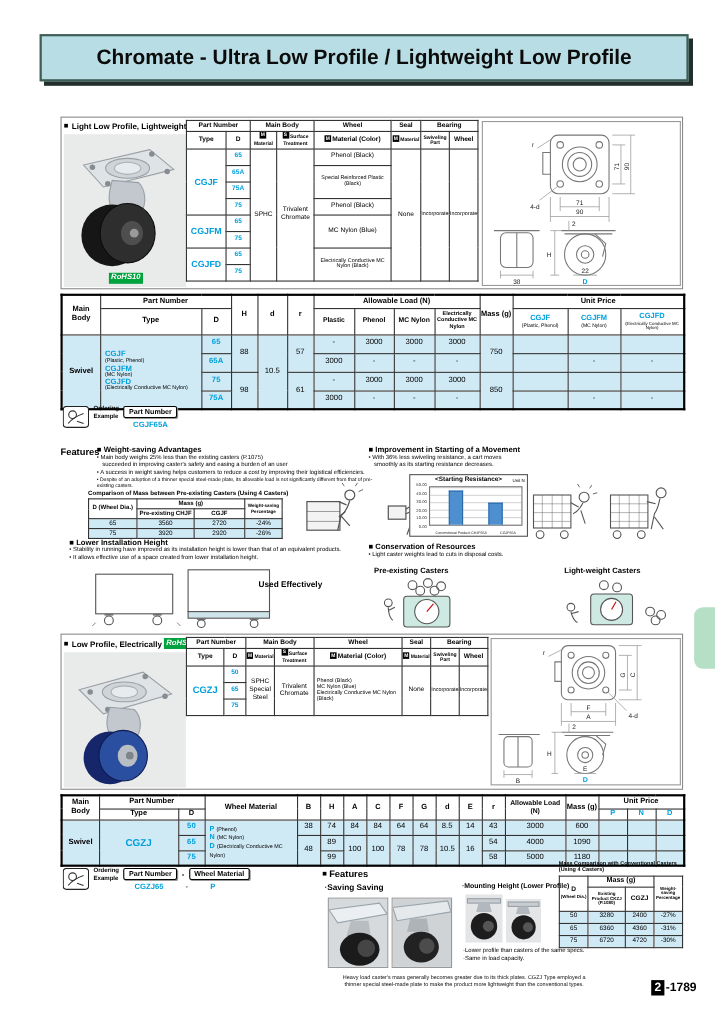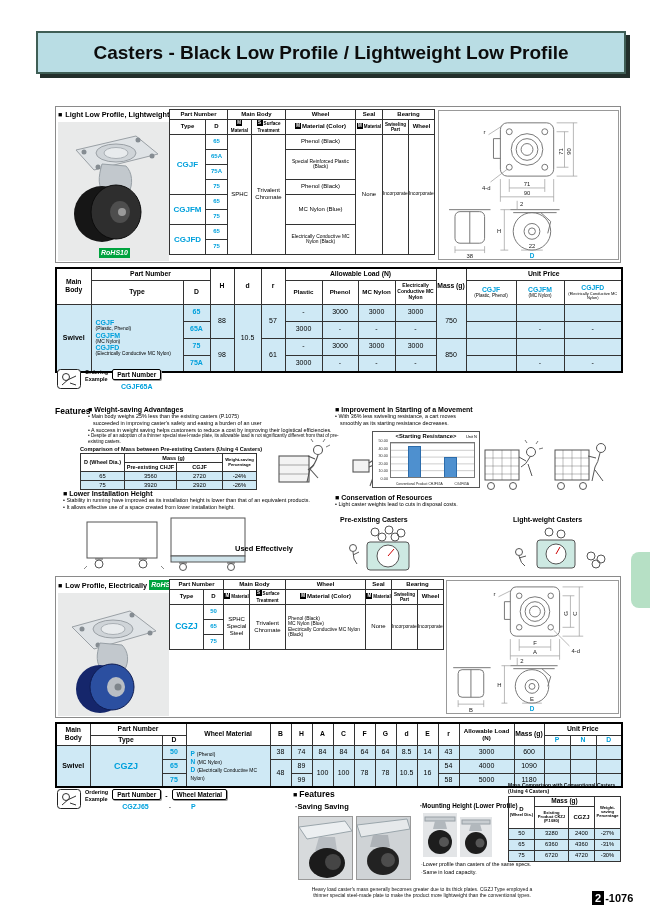--- a/index.html
+++ b/index.html
@@ -67,21 +67,21 @@
 .mc td{font-size:5.8px;background:#cfe9f5}
 .mc .tt{font-size:4.1px;line-height:1.05}
 .footer{font-size:11px;font-weight:bold;display:flex;align-items:center;gap:1px}
 .fbook{background:#000;color:#fff;padding:0 3px;line-height:14px}
 svg text{font-family:"Liberation Sans",sans-serif}
 </style>
 </head>
 <body>
 
 <header class="abs title-bar">
-  <h1>Casters - Black Low Profile / Lightweight Low Profile</h1>
+  <h1>Chromate - Ultra Low Profile / Lightweight Low Profile</h1>
 </header>
 
 <section class="abs secbox" style="left:55px;top:106px;width:566px;height:157px">
   <div class="abs sec-heading">
     <span class="sq">■</span>
     <span>Light Low Profile, Lightweight</span>
   </div>
   <div class="abs photo" style="left:2px;top:15px;width:111px;height:139px">
     <svg width="111" height="125" viewBox="0 0 111 125">
       <polygon points="18,28 78,14 100,32 36,48" fill="#dfe3e6" stroke="#9aa0a5"></polygon>
@@ -509,21 +509,21 @@
       <path d="M4,50 l-3,3 M78,50 l3,3" fill="none" stroke-width="0.7"></path>
       <rect x="88" y="2" width="74" height="38"></rect>
       <rect x="88" y="40" width="74" height="6" fill="#cfe3ea"></rect>
       <g fill="none">
           <circle cx="100" cy="51" r="3.5"></circle>
           <circle cx="148" cy="51" r="3.5"></circle>
           <path d="M96,47 h8 M144,47 h8"></path>
         </g>
     </g>
   </svg>
-  <div class="abs used-label" style="left:180px;top:140px">Used Effectively</div>
+  <div class="abs used-label" style="left:180px;top:123px">Used Effectively</div>
 
   <div class="abs scale-label" style="left:285px;top:112px">Pre-existing Casters</div>
   <div class="abs scale-label" style="left:458px;top:112px">Light-weight Casters</div>
   <svg class="abs" style="left:290px;top:120px" width="120" height="50" viewBox="0 0 120 50">
     <g fill="none" stroke="#555" stroke-width="1">
       <circle cx="30" cy="8" r="4"></circle>
         <circle cx="44" cy="6" r="4"></circle>
         <circle cx="56" cy="9" r="4"></circle>
         <circle cx="37" cy="13" r="4"></circle>
         <circle cx="50" cy="13" r="4"></circle>
@@ -919,14 +919,14 @@
       <td>6720</td>
       <td>4720</td>
       <td>-30%</td>
     </tr>
   </tbody>
     </table>
 </div>
 
 <div class="abs footer" style="left:592px;top:891px">
   <span class="fbook">2</span>
-  <span>-1076</span>
+  <span>-1789</span>
 </div>
 
 </body></html>

